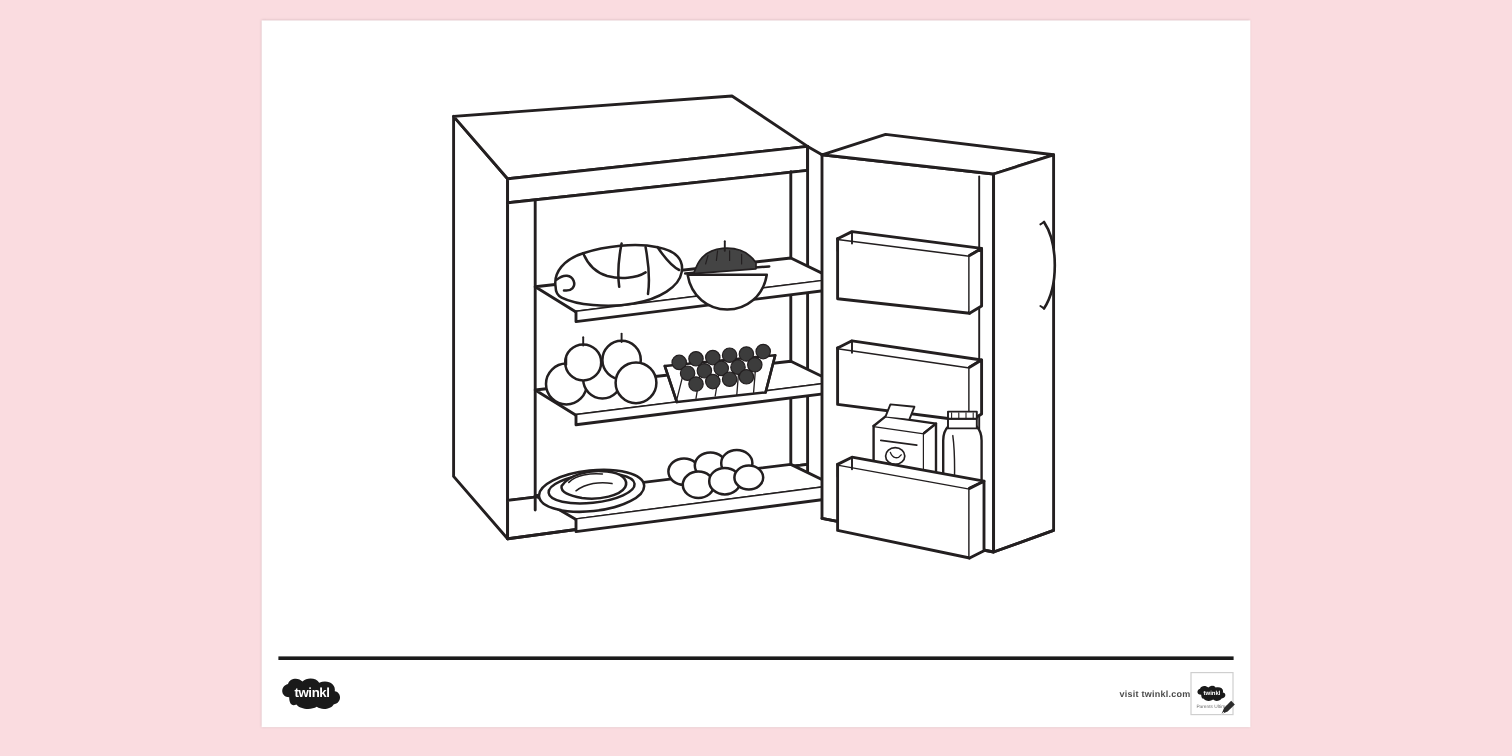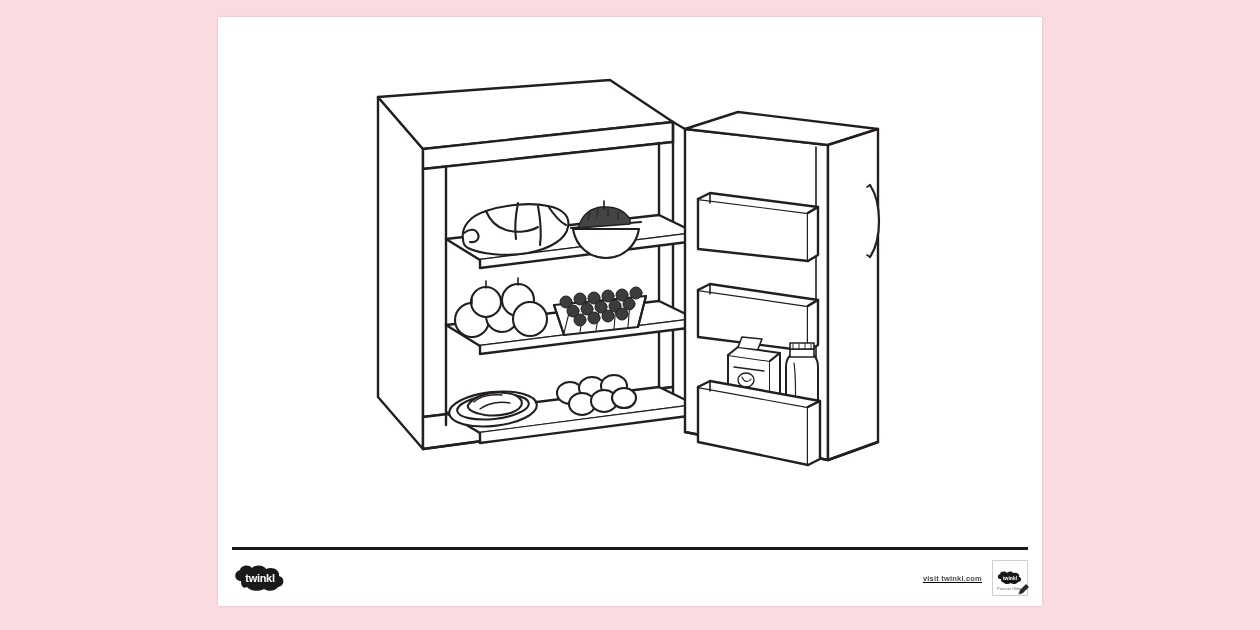--- a/index.html
+++ b/index.html
@@ -76,22 +76,20 @@
     z-index: 2;
     color: #ffffff;
     font-size: 11px;
     font-weight: bold;
     letter-spacing: -0.3px;
     font-family: "Liberation Sans", sans-serif;
   }
   .footer-right {
     display: flex;
     align-items: center;
-    gap: 10px;
-    text-decoration: underline;
   }
   .visit-text {
     font-size: 7.5px;
     font-weight: bold;
     color: #4a4a4a;
     letter-spacing: 0.2px;
   }
   .badge {
     position: relative;
     width: 34px;

